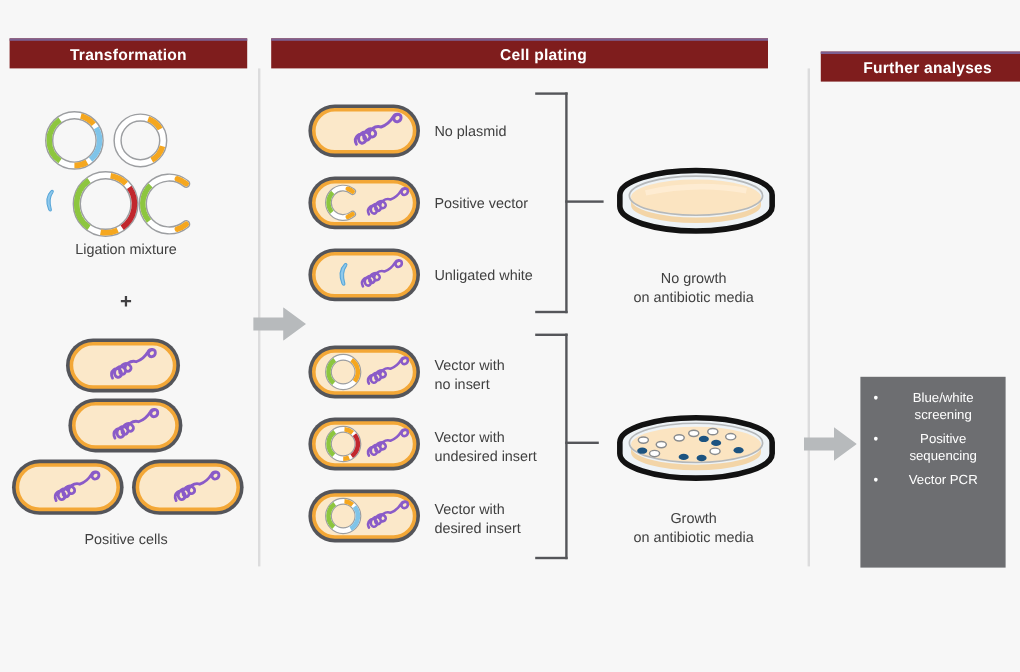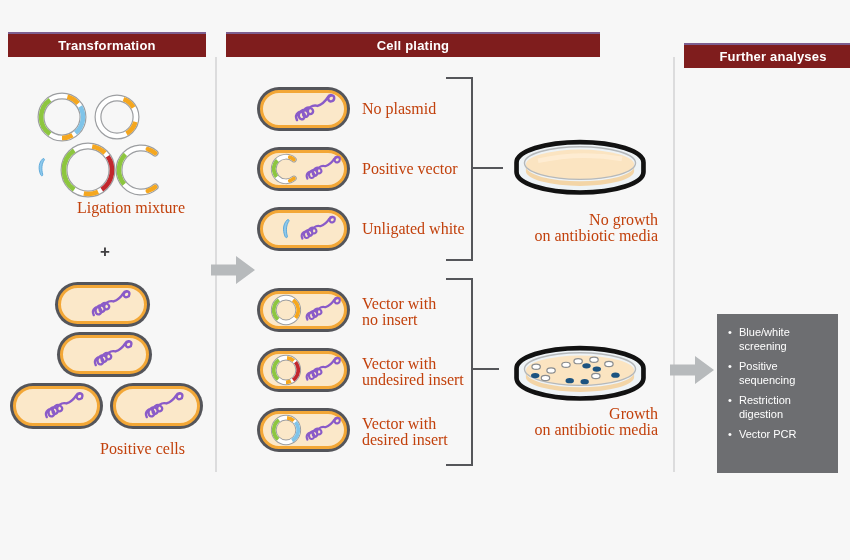--- a/index.html
+++ b/index.html
@@ -12,58 +12,58 @@
   .abs{position:absolute;}
   
   .hdr{
     position:absolute;top:32px;height:23px;
     background:#7f1d1d;border-top:2px solid #7d5f90;
     color:#fff;font-weight:bold;font-size:13px;
     display:flex;align-items:center;justify-content:center;
     letter-spacing:.2px;
   }
   .hdr-1{left:8px;width:198px;}
-  .hdr-2{left:226px;width:374px;}
+  .hdr-2{left:226px;width:374px;padding-left:40px;}
   .hdr-3{left:684px;width:178px;margin-top:11px;}
   
   .divider{position:absolute;top:57px;height:415px;width:2px;background:#dcdcdd;}
   .div-1{left:215px;}
   .div-2{left:673px;}
   
   .cell{
     position:absolute;border-radius:999px;
     background:#fbe8c9;border:3px solid #f3a736;
     box-shadow:0 0 0 3px #54555a;
     display:flex;align-items:center;
   }
   .cell .plasmid{margin-left:5px;flex:0 0 auto;}
   .cell .squig{margin-left:auto;margin-right:5px;flex:0 0 auto;}
   .cell .squig-center{margin-left:auto;margin-right:10px;flex:0 0 auto;}
   
   .lbl{
-    position:absolute;font-size:16px;line-height:16px;color:#c2410c;
+    position:absolute;font-size:12px;line-height:16px;color:#404040;
     white-space:pre-line;
-    font-family:Liberation Serif, serif;
-  }
-  .lbl-c{text-align:right;}
+  }
+  .lbl-c{text-align:center;}
   .plus{
     position:absolute;left:25px;top:242px;width:160px;text-align:center;
     font-size:17px;font-weight:bold;color:#414042;
   }
   
   .bracket{
     position:absolute;left:446px;width:25px;
     border-top:2px solid #55565a;border-bottom:2px solid #55565a;border-right:2px solid #55565a;
   }
   .bracket-tick{position:absolute;height:2px;background:#55565a;}
   
   .gray-box{
     position:absolute;left:717px;top:314px;width:121px;height:159px;
     background:#6d6e71;box-sizing:border-box;
     padding:11px 5px 8px 10px;
+    text-align:center;
   }
   .gray-box ul{list-style:none;margin:0;padding:0;}
   .gray-box li{
     position:relative;padding-left:12px;margin-bottom:6px;
     color:#fff;font-size:11px;line-height:14px;white-space:pre-line;
   }
   .gray-box li::before{
     content:"\2022";position:absolute;left:1px;top:0;color:#fff;font-size:11px;
   }
 </style>
@@ -255,21 +255,21 @@
 <div class="bracket" style="top:278px;height:184px"></div>
 <div class="bracket-tick" style="left:471px;top:368px;width:28px"></div>
 
 <svg class="abs" style="left:510px;top:138px" width="140" height="66" viewBox="0 0 150 70">
   <path d="M7 26 A68 22 0 1 1 143 26 L143 36 A68 22 0 0 1 7 36 Z" fill="#eef3f6" stroke="#121212" stroke-width="5" stroke-linejoin="round"></path>
   <path d="M17 30 A58 16 0 0 0 133 30 L133 35 A58 16 0 0 1 17 35 Z" fill="#f3d5a7"></path>
   <ellipse cx="75" cy="28" rx="58" ry="16" fill="#fbe4c1"></ellipse>
   <ellipse cx="75" cy="26.5" rx="59.5" ry="17.5" fill="none" stroke="#b5b8ba" stroke-width="1.5"></ellipse>
   <path d="M30 24 Q75 14 120 22" stroke="#fff0d9" stroke-width="5" fill="none" opacity="0.7"></path>
 </svg>
-<div class="lbl lbl-c" style="left:498px;top:212px;width:160px">No growth
+<div class="lbl lbl-c" style="left:498px;top:224px;width:160px">No growth
 on antibiotic media</div>
 
 <svg class="abs" style="left:510px;top:344px" width="140" height="66" viewBox="0 0 150 70">
   <path d="M7 26 A68 22 0 1 1 143 26 L143 36 A68 22 0 0 1 7 36 Z" fill="#eef3f6" stroke="#121212" stroke-width="5" stroke-linejoin="round"></path>
   <path d="M17 30 A58 16 0 0 0 133 30 L133 35 A58 16 0 0 1 17 35 Z" fill="#f3d5a7"></path>
   <ellipse cx="75" cy="28" rx="58" ry="16" fill="#fbe4c1"></ellipse>
   <ellipse cx="75" cy="26.5" rx="59.5" ry="17.5" fill="none" stroke="#b5b8ba" stroke-width="1.5"></ellipse>
   <g fill="#ffffff" stroke="#8a8c8e" stroke-width="1.3">
     <ellipse cx="28" cy="24" rx="4.5" ry="2.8"></ellipse>
     <ellipse cx="44" cy="28" rx="4.5" ry="2.8"></ellipse>
@@ -282,29 +282,27 @@
   </g>
   <g fill="#1c5380">
     <ellipse cx="82" cy="23" rx="4.5" ry="2.8"></ellipse>
     <ellipse cx="93" cy="26.5" rx="4.5" ry="2.8"></ellipse>
     <ellipse cx="27" cy="33.5" rx="4.5" ry="2.8"></ellipse>
     <ellipse cx="64" cy="39" rx="4.5" ry="2.8"></ellipse>
     <ellipse cx="113" cy="33" rx="4.5" ry="2.8"></ellipse>
     <ellipse cx="80" cy="40" rx="4.5" ry="2.8"></ellipse>
   </g>
 </svg>
-<div class="lbl lbl-c" style="left:498px;top:406px;width:160px">Growth
+<div class="lbl lbl-c" style="left:498px;top:424px;width:160px">Growth
 on antibiotic media</div>
 
 <svg class="abs" style="left:670px;top:355px" width="44" height="30" viewBox="0 0 44 28">
   <polygon points="0,8.5 25,8.5 25,0 44,14 25,28 25,19.5 0,19.5" fill="#b7babc"></polygon>
 </svg>
 
 <div class="gray-box">
   <ul>
     <li>Blue/white
 screening</li>
     <li>Positive sequencing</li>
-    <li>Restriction
-digestion</li>
     <li>Vector PCR</li>
   </ul>
 </div>
 
 </body></html>

